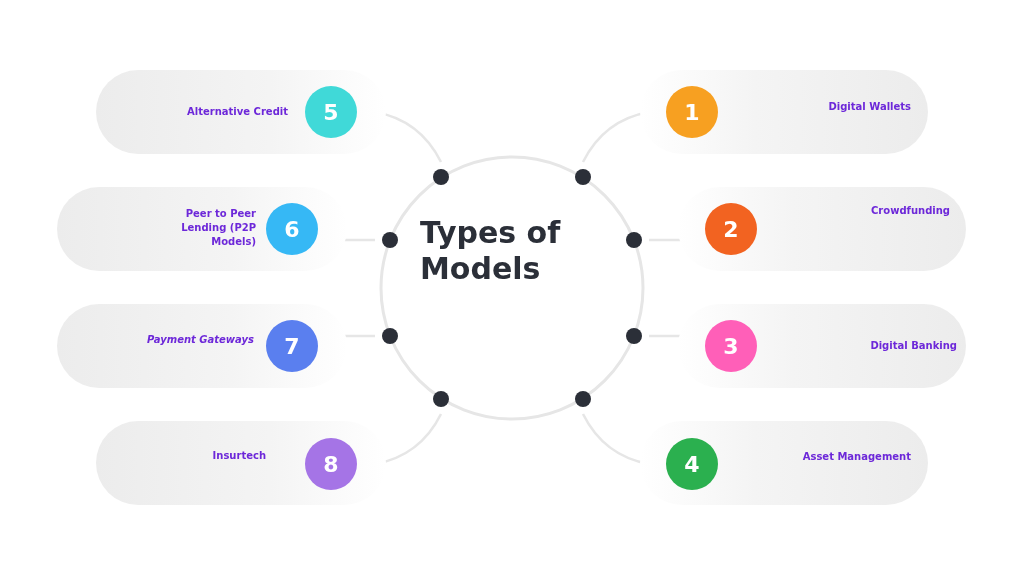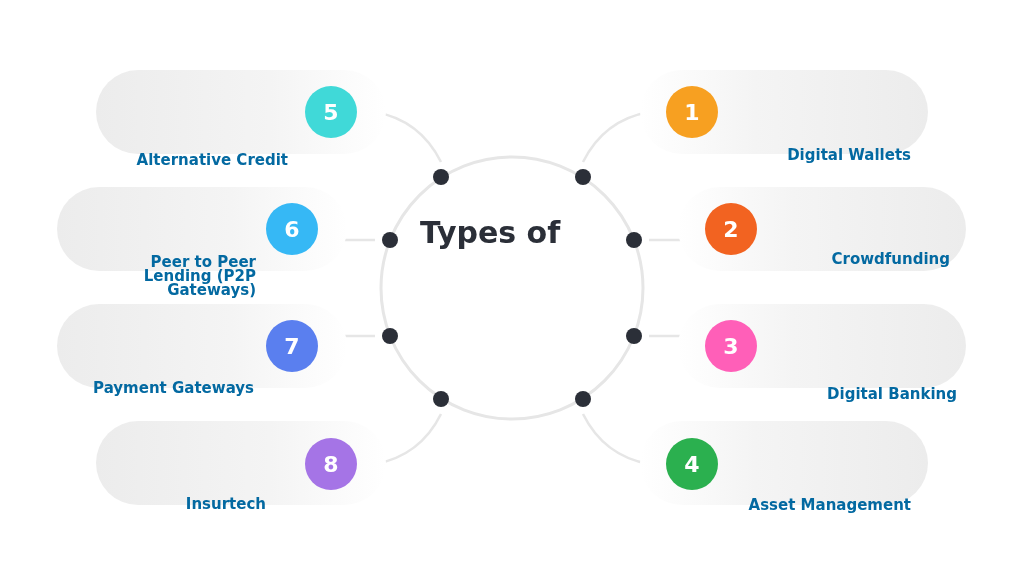--- a/index.html
+++ b/index.html
@@ -1,21 +1,21 @@
 <!DOCTYPE html>
 <html><head>
 <meta charset="utf-8">
 <style>
   html, body { margin:0; padding:0; }
   body { width:1024px; height:576px; background:#ffffff; position:relative; overflow:hidden;
          font-family: "DejaVu Sans", "Liberation Sans", sans-serif; color:#2b2f38; }
   .pill { position:absolute; height:84px; border-radius:42px; }
   .pill.left { background: linear-gradient(90deg, #ececec 0%, #f4f4f4 60%, #ffffff 100%); }
   .pill.right { background: linear-gradient(90deg, #ffffff 0%, #f4f4f4 40%, #ececec 100%); }
-  .label { position:absolute; font-size:15px; font-weight:bold; line-height:14px; color:#0369a1;margin-top:48px; }
+  .label { position:absolute; font-size:10px; font-weight:bold; line-height:14px; color:#6d28d9; }
   .label.l { text-align:right; }
   .label.r { text-align:right; }
   .badge { position:absolute; width:52px; height:52px; border-radius:50%; color:#fff;
            font-size:22px; font-weight:bold; display:flex; align-items:center; justify-content:center; }
   svg.lines { position:absolute; left:0; top:0; }
   .center-title { position:absolute; left:420px; top:215px; width:200px; text-align:left;
            font-size:30px; font-weight:bold; line-height:36px; color:#2b2f38; }
 </style>
 </head>
 <body>
@@ -38,42 +38,43 @@
     <circle cx="634" cy="240" r="8"></circle>
     <circle cx="390" cy="336" r="8"></circle>
     <circle cx="634" cy="336" r="8"></circle>
     <circle cx="441" cy="399" r="8"></circle>
     <circle cx="583" cy="399" r="8"></circle>
   </g>
 </svg>
 
 <div class="center-title">
   <div>Types of</div>
+  <div>Models</div>
 </div>
 
 <div class="pill left" style="left:96px; top:70px; width:290px;"></div>
 <div class="label l" style="right:736px; top:105px; width:200px;">
   <div>Alternative Credit</div>
 </div>
 <div class="badge" style="left:305px; top:86px; background:#40d9d8;">
   <span>5</span>
 </div>
 
 <div class="pill left" style="left:57px; top:187px; width:290px;"></div>
 <div class="label l" style="right:768px; top:207px; width:160px;">
   <div>Peer to Peer</div>
   <div>Lending (P2P</div>
-  <div>Gateways)</div>
+  <div>Models)</div>
 </div>
 <div class="badge" style="left:266px; top:203px; background:#36b8f5;">
   <span>6</span>
 </div>
 
 <div class="pill left" style="left:57px; top:304px; width:290px;"></div>
-<div class="label l" style="right:770px; top:333px; width:180px;">
+<div class="label l" style="right:770px; top:333px; width:180px;font-style:italic;">
   <div>Payment Gateways</div>
 </div>
 <div class="badge" style="left:266px; top:320px; background:#5a7fef;">
   <span>7</span>
 </div>
 
 <div class="pill left" style="left:96px; top:421px; width:290px;"></div>
 <div class="label l" style="right:758px; top:449px; width:140px;">
   <div>Insurtech</div>
 </div>

